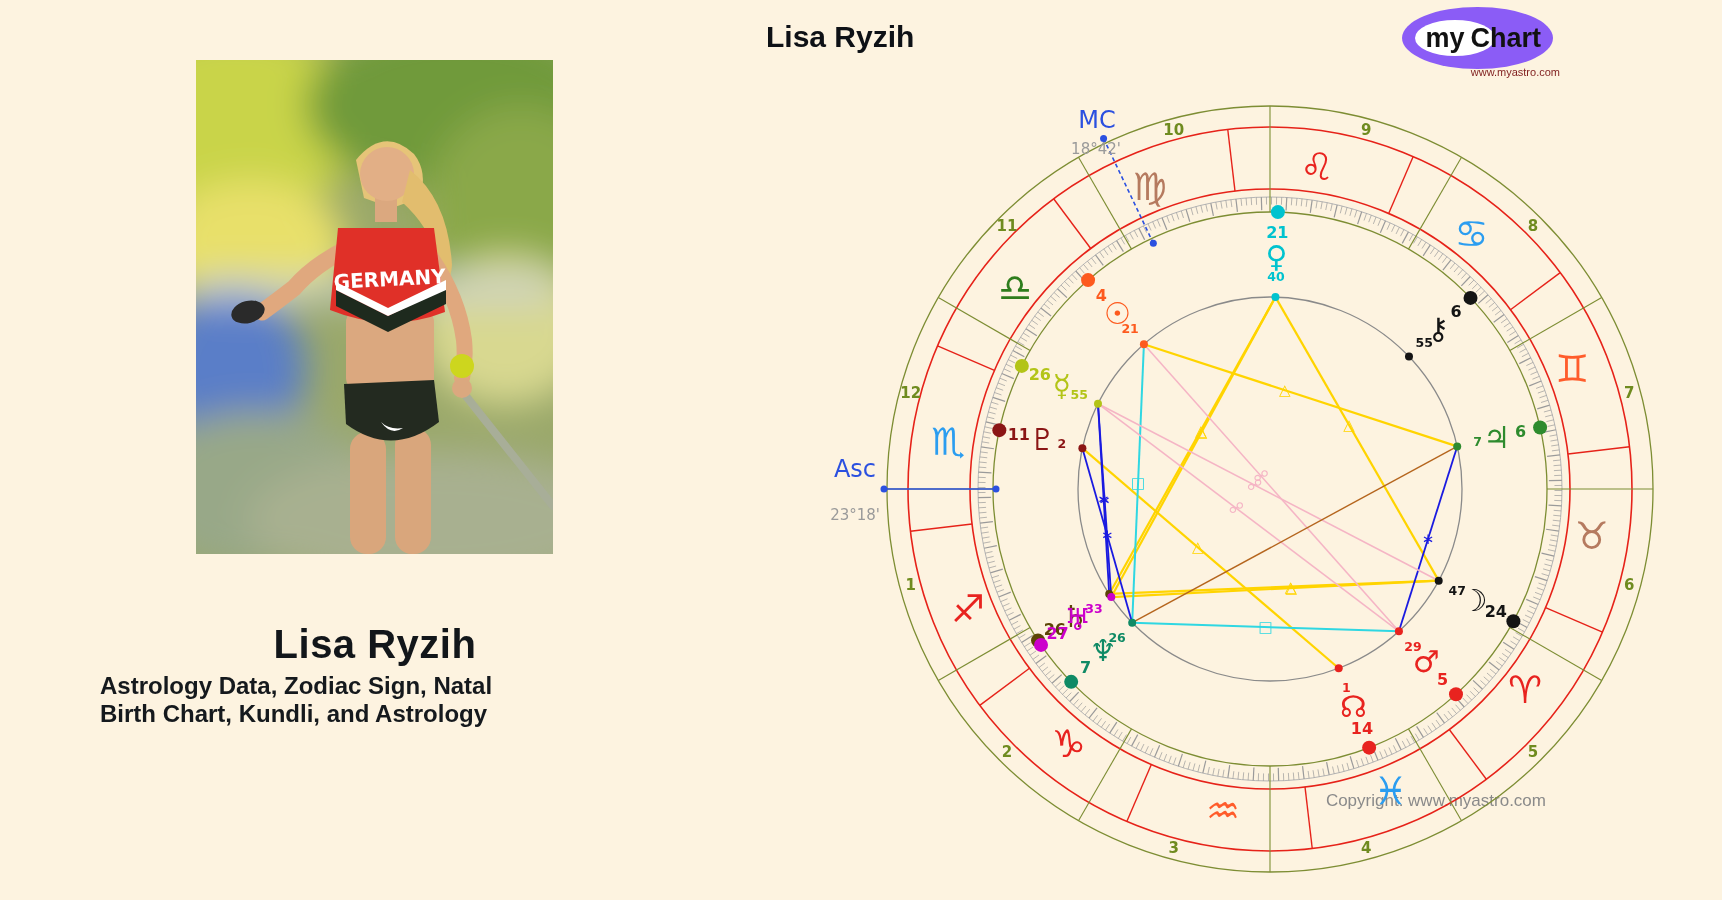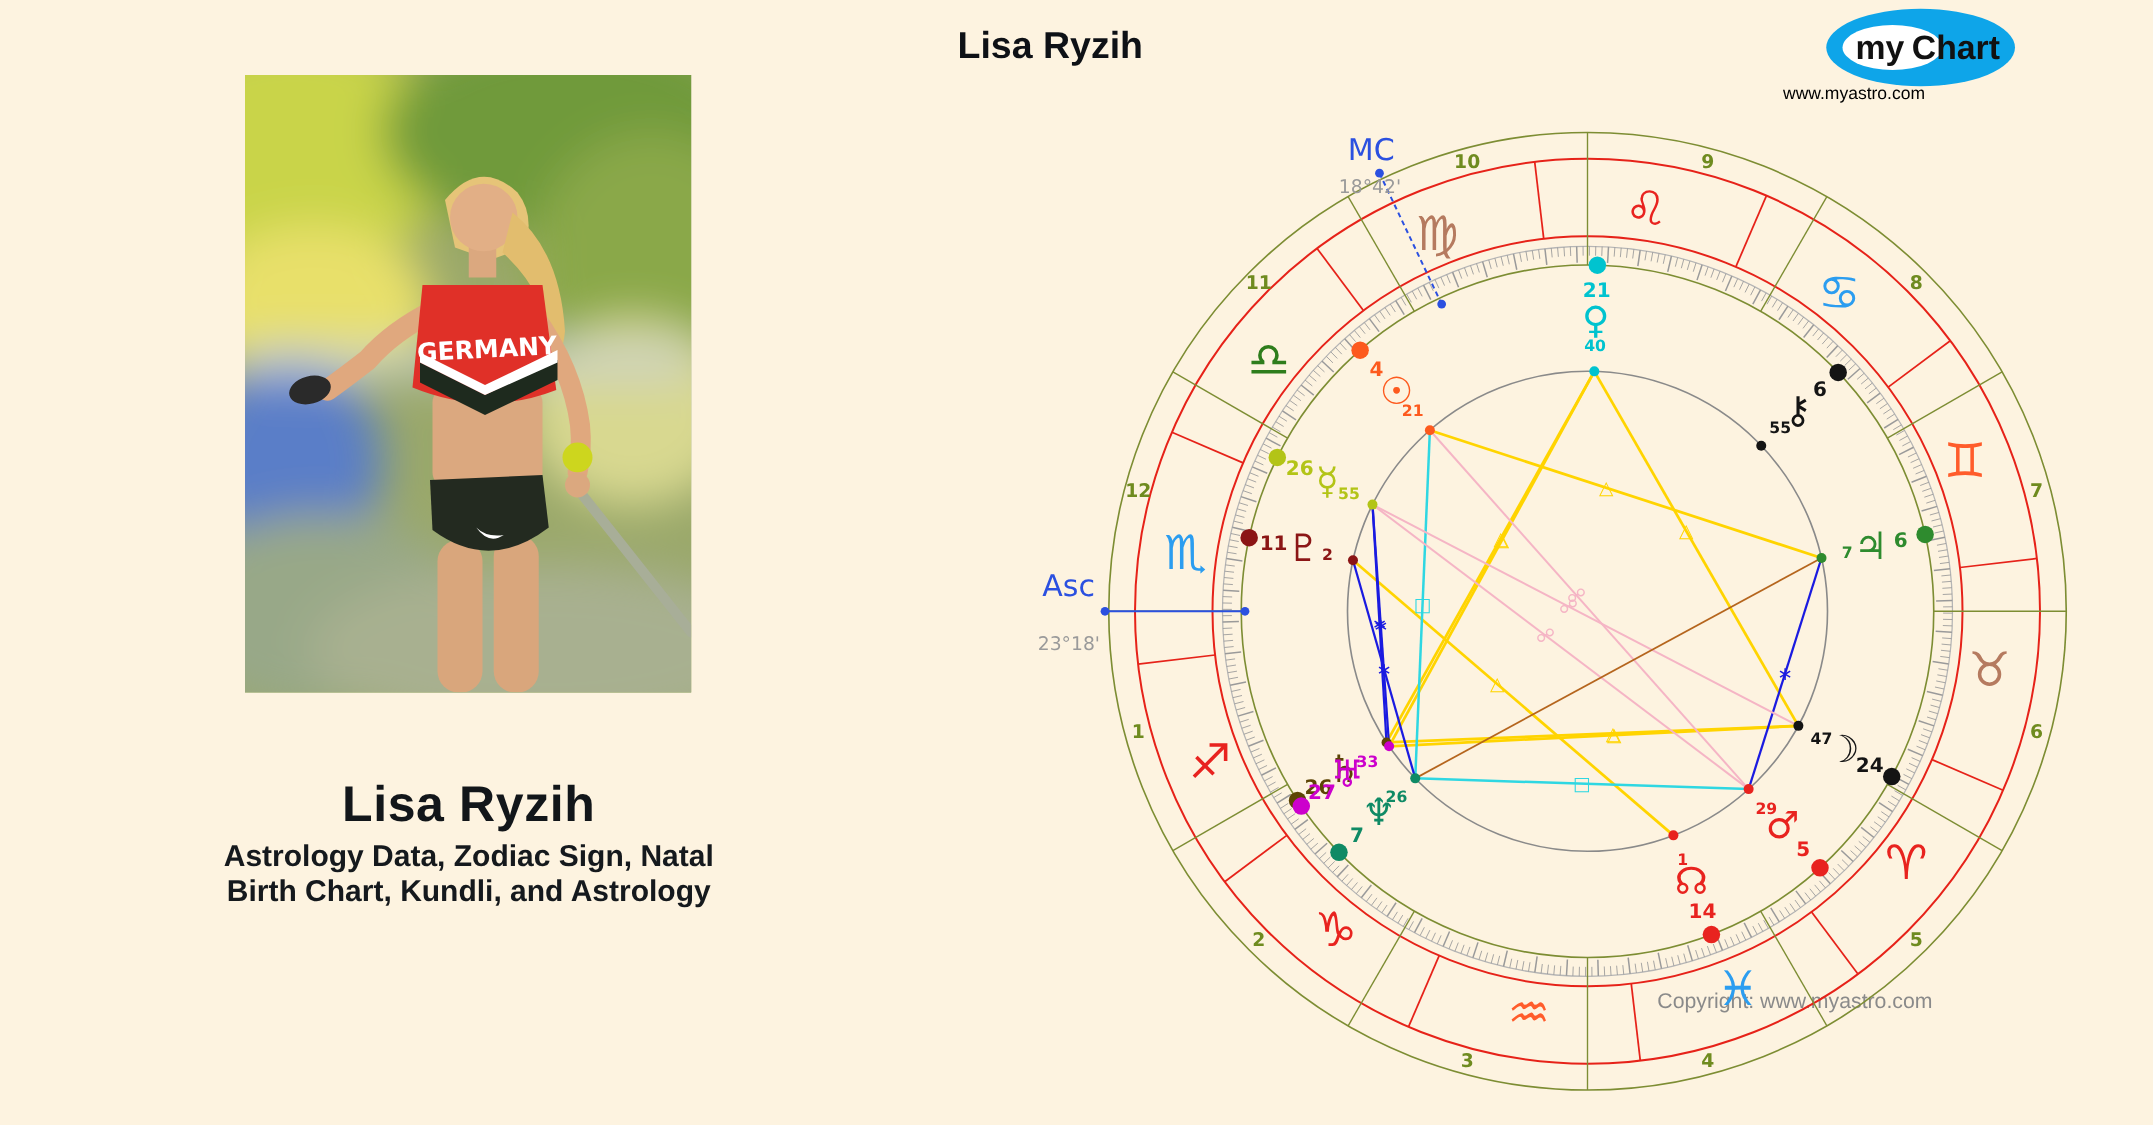--- a/index.html
+++ b/index.html
@@ -10,45 +10,45 @@
   }
   .photo{
     position:absolute;left:196px;top:60px;width:357px;height:494px;
     overflow:hidden;background:#8aa05a;
   }
   .left-title{
     position:absolute;left:100px;top:622px;width:550px;text-align:center;
     font-size:40px;font-weight:bold;color:#12161a;letter-spacing:.5px;
   }
   .left-sub{
-    position:absolute;left:100px;top:672px;width:550px;text-align:center;
+    position:absolute;left:100px;top:672px;width:550px;text-align:left;
     font-size:24px;font-weight:bold;color:#15191d;line-height:28px;
   }
   .chart-header{
     position:absolute;left:766px;top:20px;
     font-size:30px;font-weight:bold;color:#0e1116;
   }
   .logo{
-    position:absolute;left:1461px;top:7px;width:151px;height:62px;
-    border-radius:50%;background:#0ea5e9;
+    position:absolute;left:1402px;top:7px;width:151px;height:62px;
+    border-radius:50%;background:#8b5cf6;
   }
   .logo .pill{
     position:absolute;left:13px;top:13px;width:80px;height:36px;border-radius:50%;
     background:#ffffff;
   }
   .logo .logo-text{
     position:absolute;left:0;top:0;width:100%;height:100%;
     display:flex;align-items:center;justify-content:flex-end;
     padding-right:12px;box-sizing:border-box;
     font-size:27px;font-weight:600;color:#111;
   }
   .logo .logo-text .pre{margin-right:6px;}
   .site-url{
-    position:absolute;right:182px;top:66px;
-    font-size:14px;color:#000000;
+    position:absolute;right:162px;top:66px;
+    font-size:11px;color:#7f1d1d;
   }
   .copyright{
     position:absolute;right:176px;top:791px;
     font-size:17px;color:#8a8a8a;
   }
   .chart-wrap{position:absolute;left:0;top:0;width:1722px;height:900px;}
   svg text{font-family:"DejaVu Sans", sans-serif;}
 </style>
 </head>
 <body>

